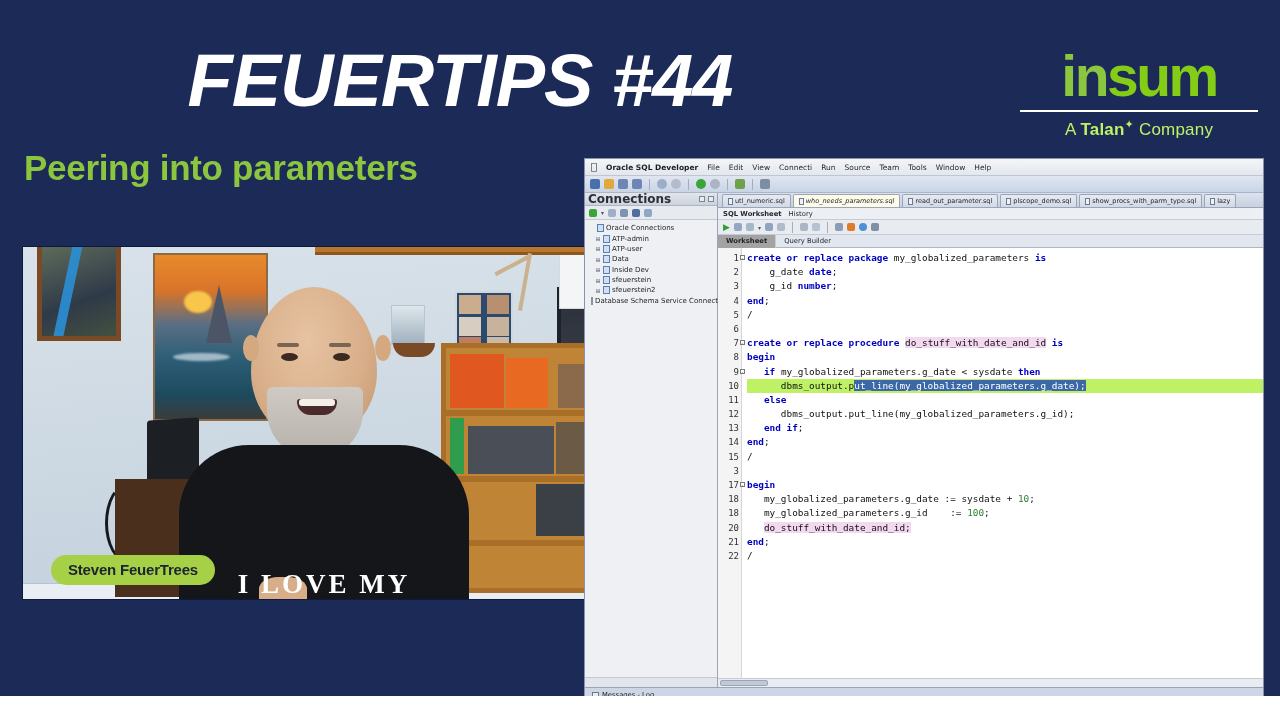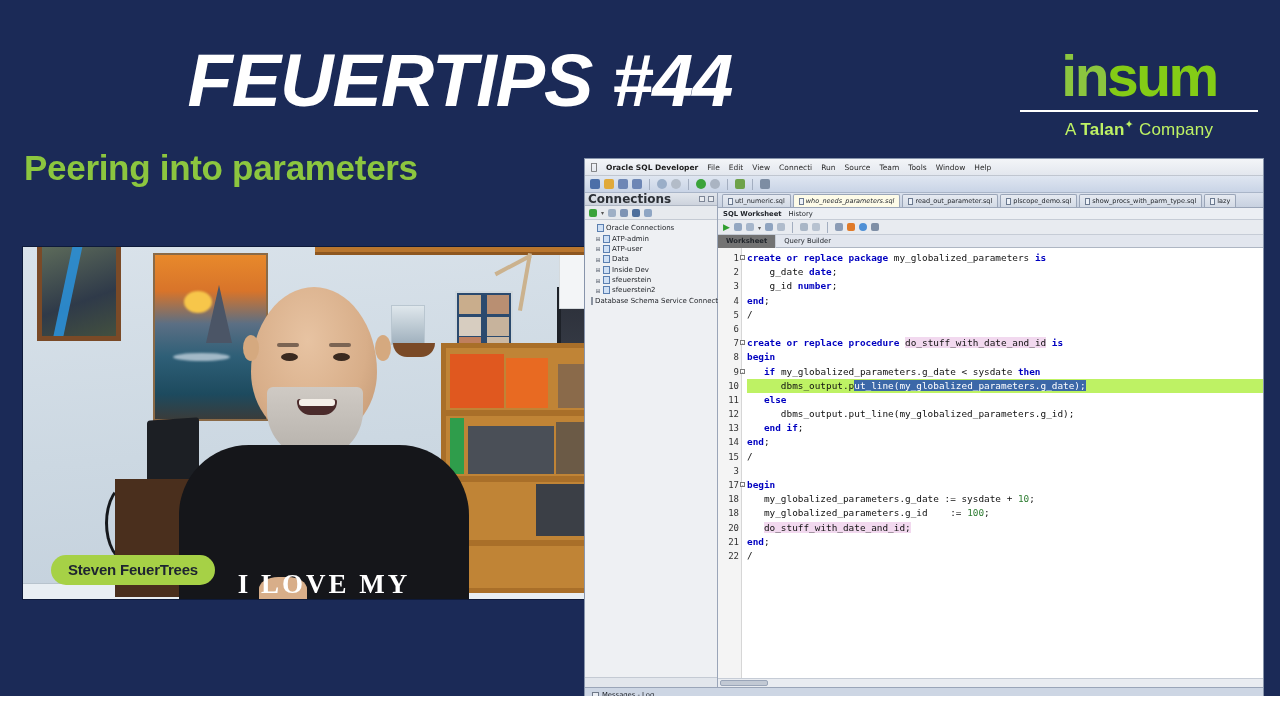--- a/index.html
+++ b/index.html
@@ -321,21 +321,21 @@
   .wsheader .norm { font-weight: normal; }
   .wstools {
     height: 15px; background:#e8ebf0; border-bottom:1px solid #c6ccd6;
     display:flex; align-items:center; gap:4px; padding-left:5px;
   }
   .wstabs {
     height: 13px; background:#e2e6ee; border-bottom:1px solid #aeb6c3;
     display:flex; align-items:center; font-size:6.8px;
   }
   .wstab { padding: 0 8px; height:13px; display:flex;align-items:center; color:#22262c; }
-  .wstab.sel { font-weight:bold; background:#737373; border-right:1px solid #c6ccd6;align-items:center; }
+  .wstab.sel { font-weight:bold; background:#a3a3a3; border-right:1px solid #c6ccd6;align-items:center; }
 
   .editor {
     flex: 1; background:#ffffff; display:flex; overflow:hidden; position:relative;
   }
   .gutter {
     width: 24px; background:#f4f4f4; border-right:1px solid #d6d6d6;
     padding-top: 3px; text-align:right;
   }
   .gline {
     height: 14.2px; line-height:14.2px; font-family:"DejaVu Sans Mono", monospace;

